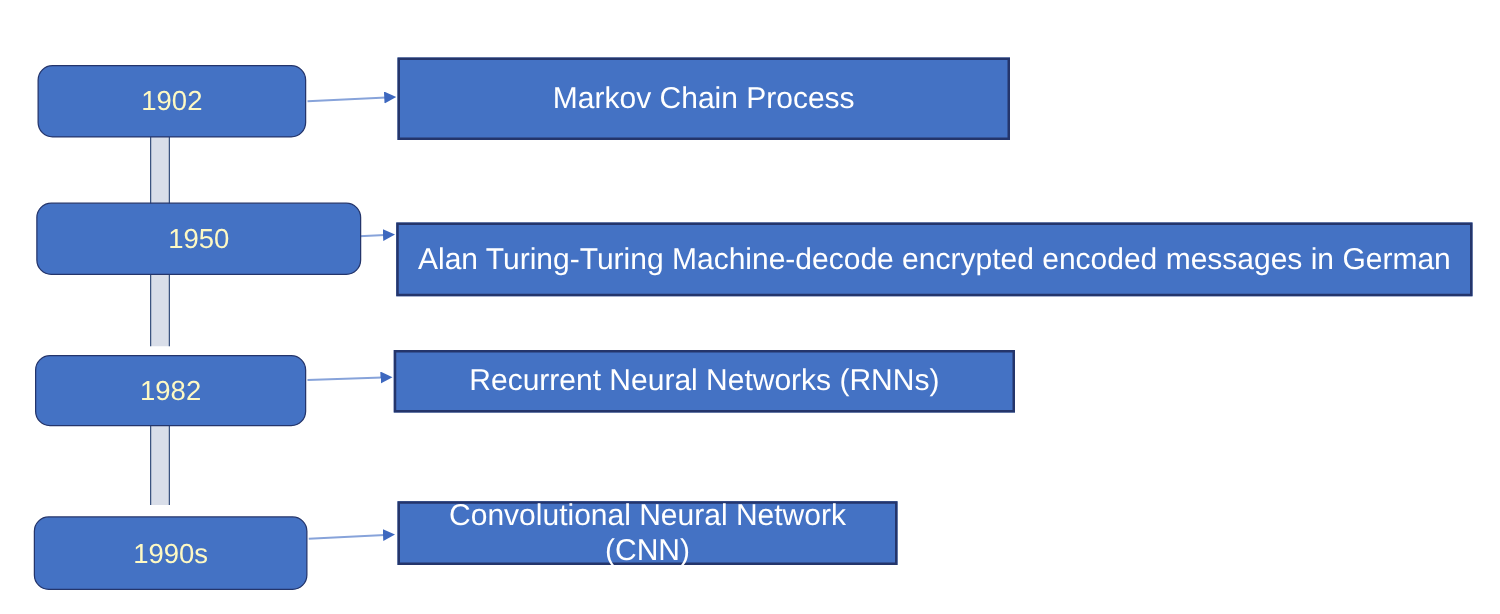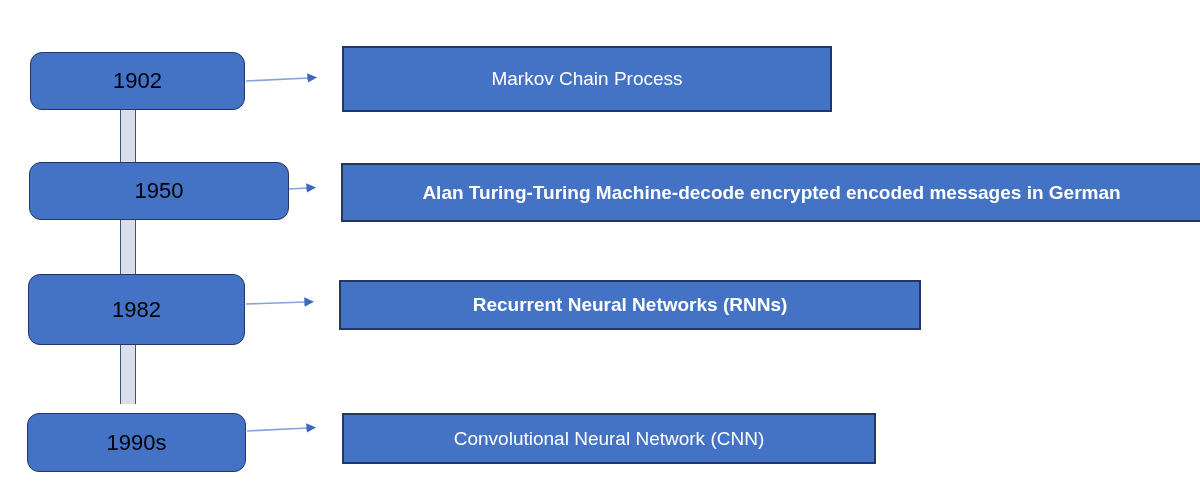--- a/index.html
+++ b/index.html
@@ -14,41 +14,40 @@
     height: 491px;
     background: #ffffff;
     overflow: hidden;
   }
   .year-box {
     position: absolute;
     box-sizing: border-box;
     background: #4472C4;
     border: 1.5px solid #24356B;
     border-radius: 12px;
-    color: #000000;
+    color: #fef9c3;
     display: flex;
     align-items: center;
     justify-content: center;
     font-size: 22px;
     z-index: 3;
   }
   .event-box {
     position: absolute;
     box-sizing: border-box;
     background: #4472C4;
     border: 2px solid #24356B;
     color: #ffffff;
     display: flex;
     align-items: center;
     justify-content: center;
-    font-size: 19px;
+    font-size: 24px;
     text-align: center;
     z-index: 3;
     padding: 0 8px;
-    margin-left: 24px;
   }
   .v-connector {
     position: absolute;
     box-sizing: border-box;
     width: 16px;
     left: 120px;
     background: #D9DEE9;
     border-left: 1.5px solid #3C5480;
     border-right: 1.5px solid #3C5480;
     z-index: 1;
@@ -60,27 +59,27 @@
     width: 1200px;
     height: 491px;
     z-index: 2;
     pointer-events: none;
   }
   
   .yb1 { left: 30px;  top: 52px;  width: 215px; height: 58px; }
   .eb1 { left: 318px; top: 46px;  width: 490px; height: 66px; }
   
   .yb2 { left: 29px;  top: 162px; width: 260px; height: 58px; }
-  .eb2 { left: 317px; top: 163px; width: 861px; height: 59px; font-weight: bold; }
+  .eb2 { left: 317px; top: 178px; width: 861px; height: 59px; }
   
-  .yb3 { left: 28px;  top: 274px; width: 217px; height: 71px; }
-  .eb3 { left: 315px; top: 280px; width: 582px; height: 50px; font-weight: bold; }
+  .yb3 { left: 28px;  top: 284px; width: 217px; height: 57px; }
+  .eb3 { left: 315px; top: 280px; width: 497px; height: 50px; }
   
   .yb4 { left: 27px;  top: 413px; width: 219px; height: 59px; }
-  .eb4 { left: 318px; top: 413px; width: 534px; height: 51px; }
+  .eb4 { left: 318px; top: 401px; width: 400px; height: 51px; }
   
   .vc1 { top: 108px; height: 56px; }
   .vc2 { top: 218px; height: 59px; }
   .vc3 { top: 330px; height: 74px; }
 </style>
 </head>
 <body>
 
 <div class="canvas">
 

